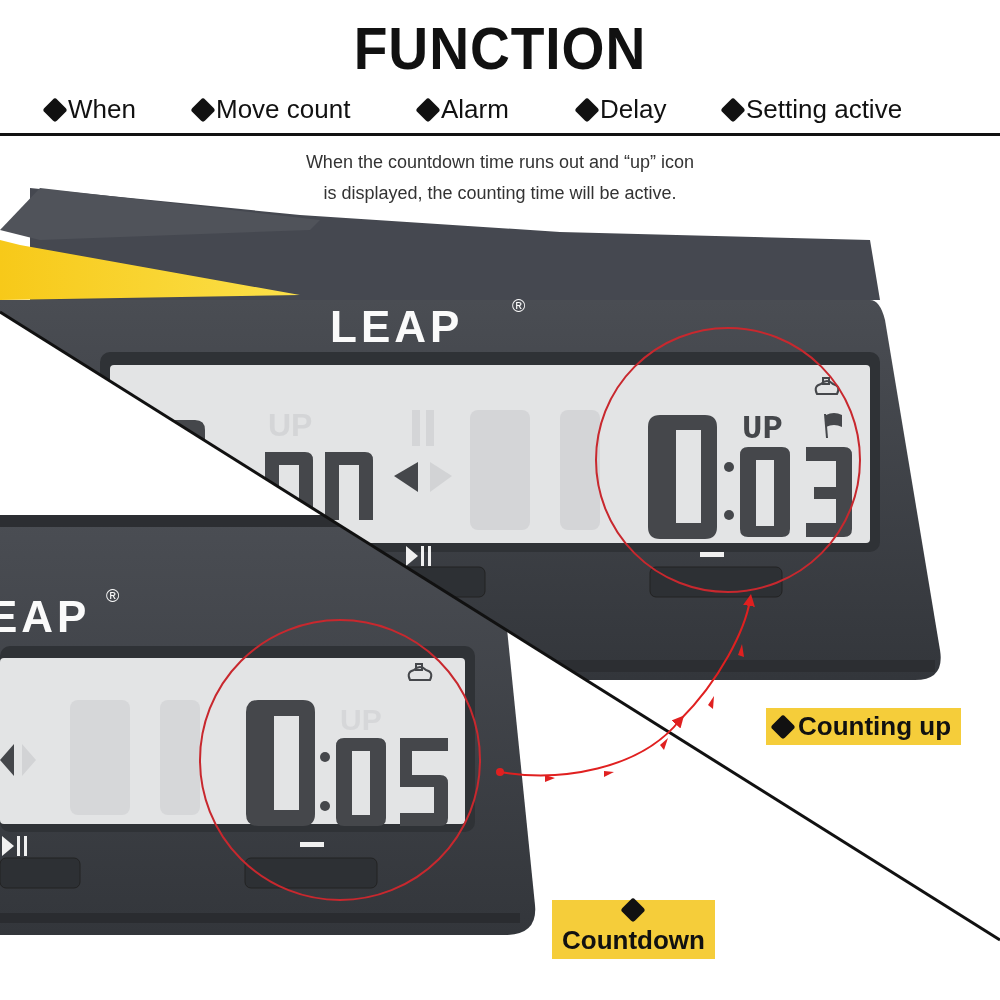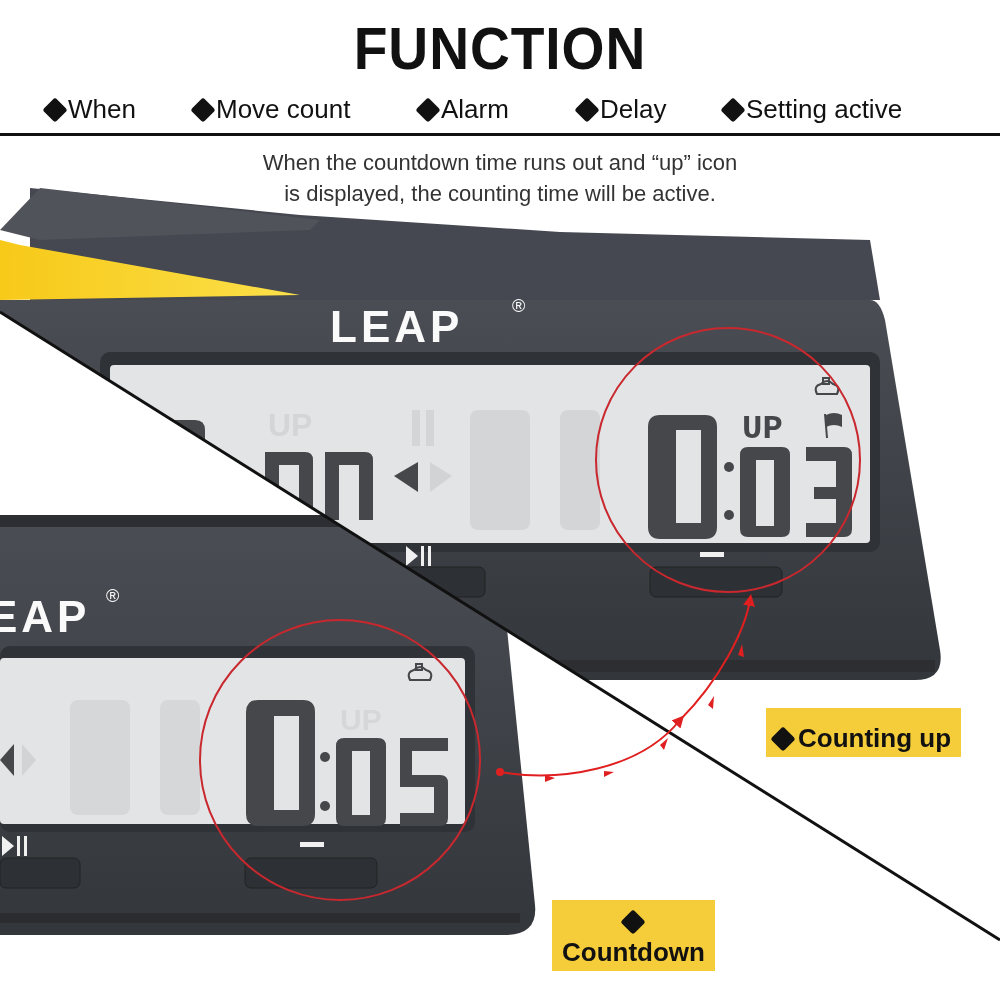--- a/index.html
+++ b/index.html
@@ -3,23 +3,23 @@
 <meta charset="utf-8">
 <style>
   html,body{margin:0;padding:0;background:#fff;}
   #stage{position:relative;width:1000px;height:1000px;overflow:hidden;background:#fff;font-family:"Liberation Sans",sans-serif;}
   .title{position:absolute;left:0;top:14px;width:1000px;text-align:center;font-size:60px;font-weight:700;color:#111;letter-spacing:1px;transform:scaleX(0.92);}
   .features{position:absolute;left:0;top:94px;width:1000px;height:36px;}
   .feat{position:absolute;top:0;font-size:26px;color:#111;white-space:nowrap;display:flex;align-items:center;gap:6px;}
   .bullet{display:inline-block;width:14px;height:14px;background:#111;border-radius:50%;position:relative;}
   .bullet::after{content:"";position:absolute;inset:-2px;background:#111;transform:rotate(45deg);border-radius:3px;}
   .rule{position:absolute;left:0;top:133px;width:1000px;height:3px;background:#111;}
-  .desc{position:absolute;left:0;top:147px;width:1000px;text-align:center;font-size:22px;line-height:31px;color:#333;}
+  .desc{position:absolute;left:0;top:147px;width:1000px;text-align:center;font-size:18px;line-height:31px;color:#333;}
   svg.art{position:absolute;left:0;top:0;}
-  .tag{position:absolute;background:#f5cd3a;color:#111;font-size:26px;font-weight:700;padding:15px 10px 3px 10px;display:flex;align-items:center;gap:8px;white-space:nowrap;}
+  .tag{position:absolute;background:#f5cd3a;color:#111;font-size:26px;font-weight:700;padding:3px 10px 3px 10px;display:flex;align-items:center;gap:8px;white-space:nowrap;}
 </style>
 </head>
 <body>
 
 <div id="stage">
 
   <svg class="art" width="1000" height="1000" viewBox="0 0 1000 1000">
     <defs>
       <clipPath id="clipTop">
           <polygon points="0,160 1000,160 1000,940 0,312"></polygon>

